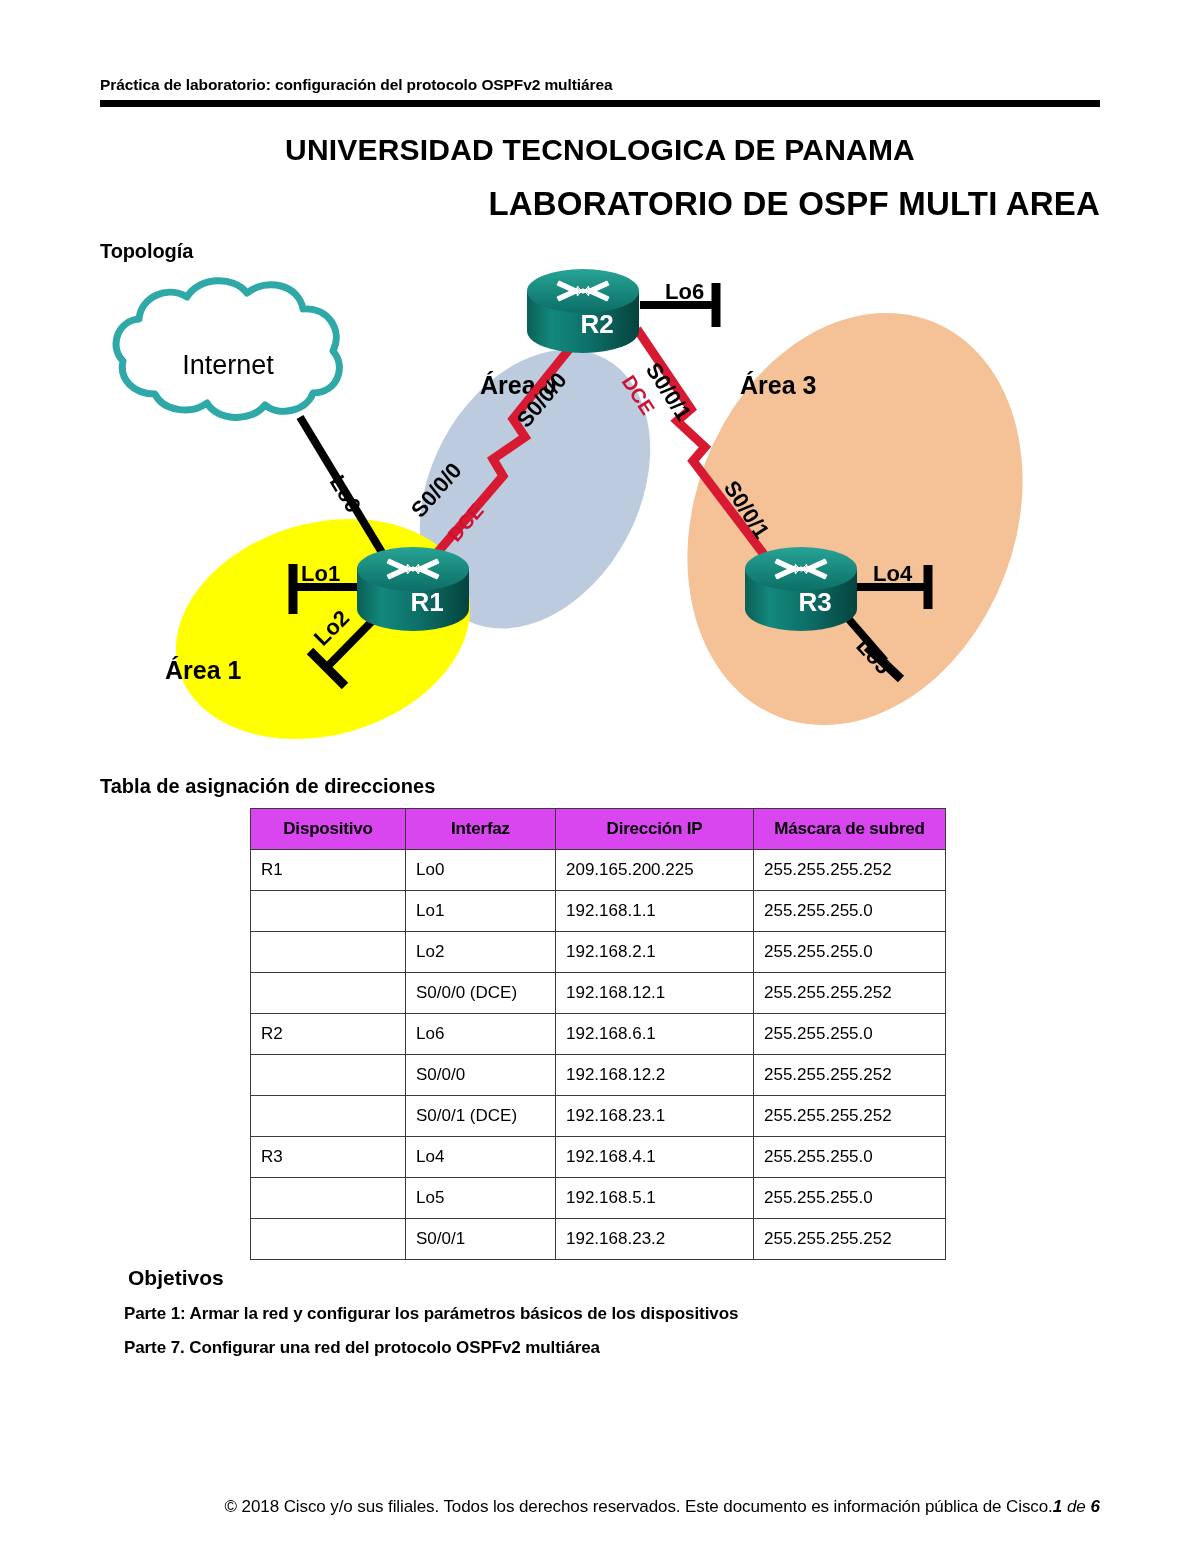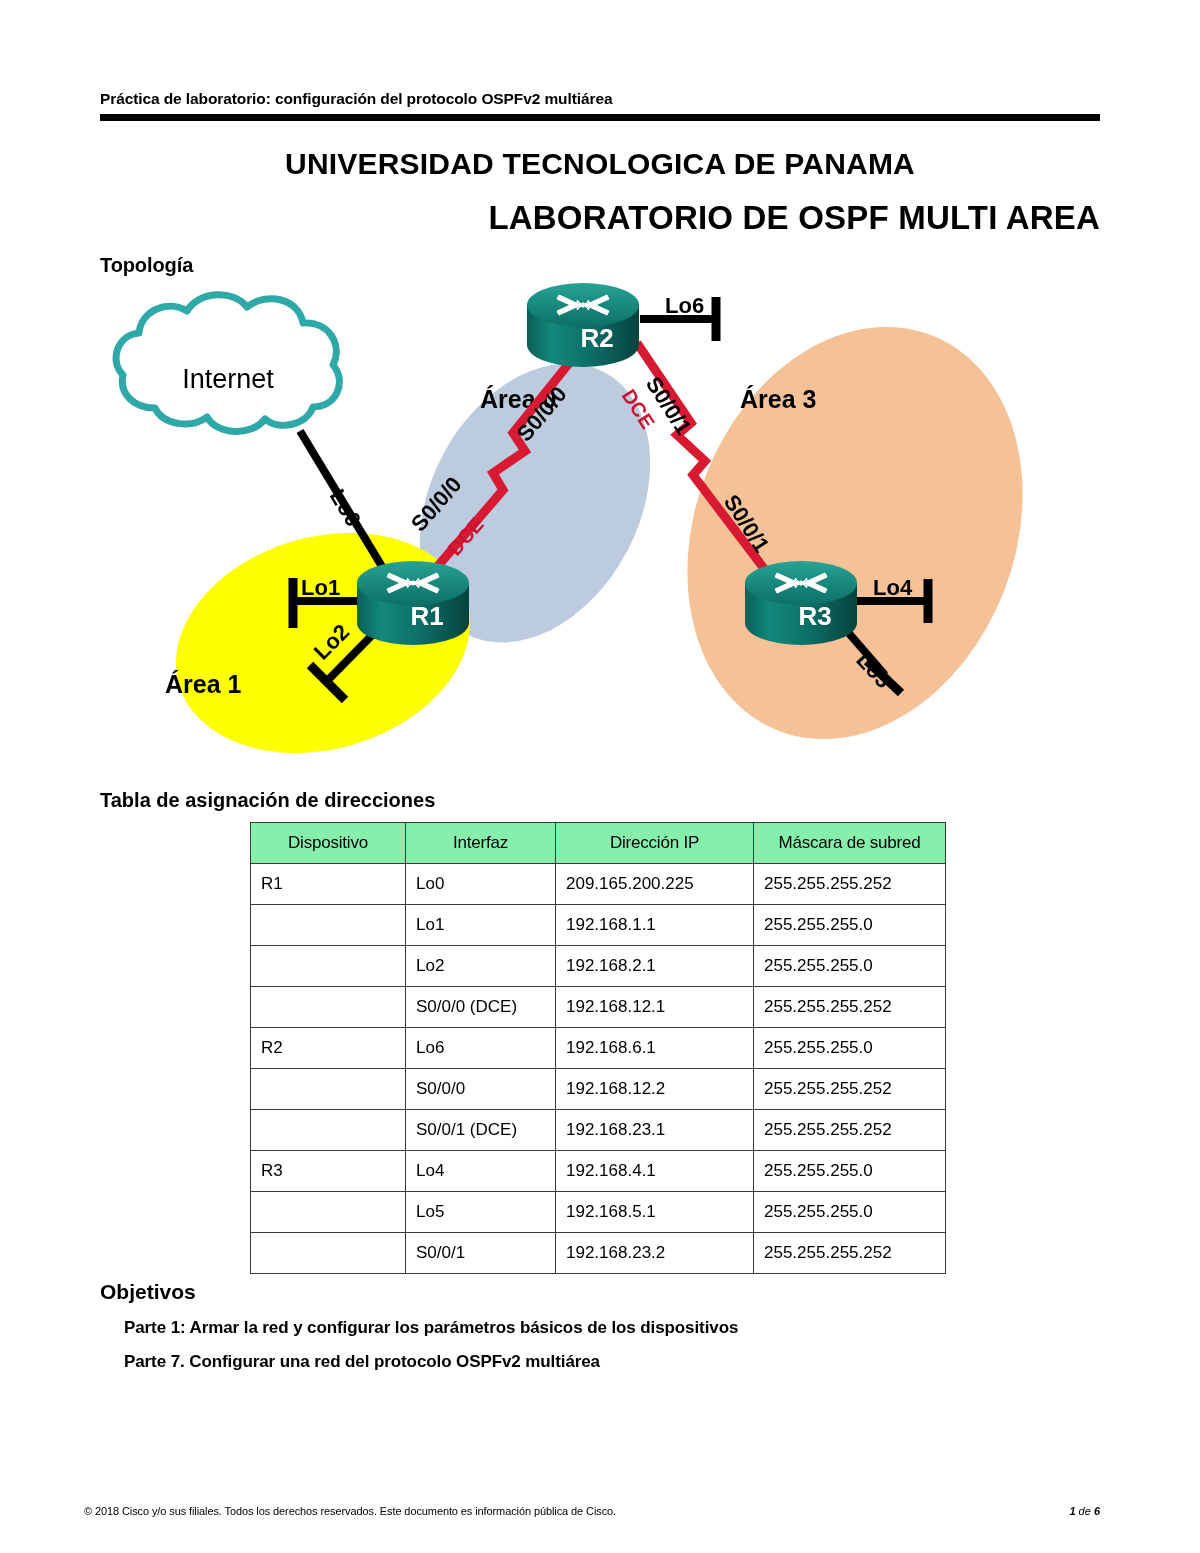--- a/index.html
+++ b/index.html
@@ -13,21 +13,21 @@
     font-family: "Liberation Sans", sans-serif;
     color: #000000;
     position: relative;
     overflow: hidden;
   }
   .page {
     position: relative;
     width: 1200px;
     height: 1553px;
     box-sizing: border-box;
-    padding: 16px 100px;
+    padding: 2px 100px;
   }
 
   
   .doc-header {
     padding-top: 74px;
   }
   .doc-header .header-text {
     font-size: 15.5px;
     font-weight: bold;
     letter-spacing: -0.1px;
@@ -94,55 +94,56 @@
   }
   table.addr th, table.addr td {
     border: 1px solid #3a3a3a;
     font-size: 17px;
     height: 41px;
     padding: 0 10px;
     vertical-align: middle;
     box-sizing: border-box;
   }
   table.addr th {
-    background: #86efac;
-    font-weight: normal;
+    background: #d946ef;
+    font-weight: bold;
     text-align: center;
     letter-spacing: -0.2px;
   }
   table.addr td { text-align: left; }
   table.addr col.c1 { width: 155px; }
   table.addr col.c2 { width: 150px; }
   table.addr col.c3 { width: 198px; }
   table.addr col.c4 { width: 192px; }
 
   
   .objectives-heading {
     font-size: 21px;
     font-weight: bold;
     margin-top: 6px;
+    margin-left: 28px;
   }
   .objective-item {
     font-size: 17px;
     font-weight: bold;
     margin-top: 14px;
     margin-left: 24px;
     letter-spacing: -0.1px;
   }
 
   
   .doc-footer {
     position: absolute;
     left: 84px;
     right: 100px;
     bottom: 36px;
     display: flex;
-    justify-content: space-between;
+    justify-content: flex-end;
     align-items: baseline;
-    font-size: 11px;
+    font-size: 17px;
   }
   .doc-footer .copyright { letter-spacing: -0.1px; }
   .doc-footer .pageno { font-weight: normal; font-style: italic; }
   .doc-footer .pageno b { font-weight: bold; }
 </style>
 </head>
 <body>
 
 <div class="page">
 

